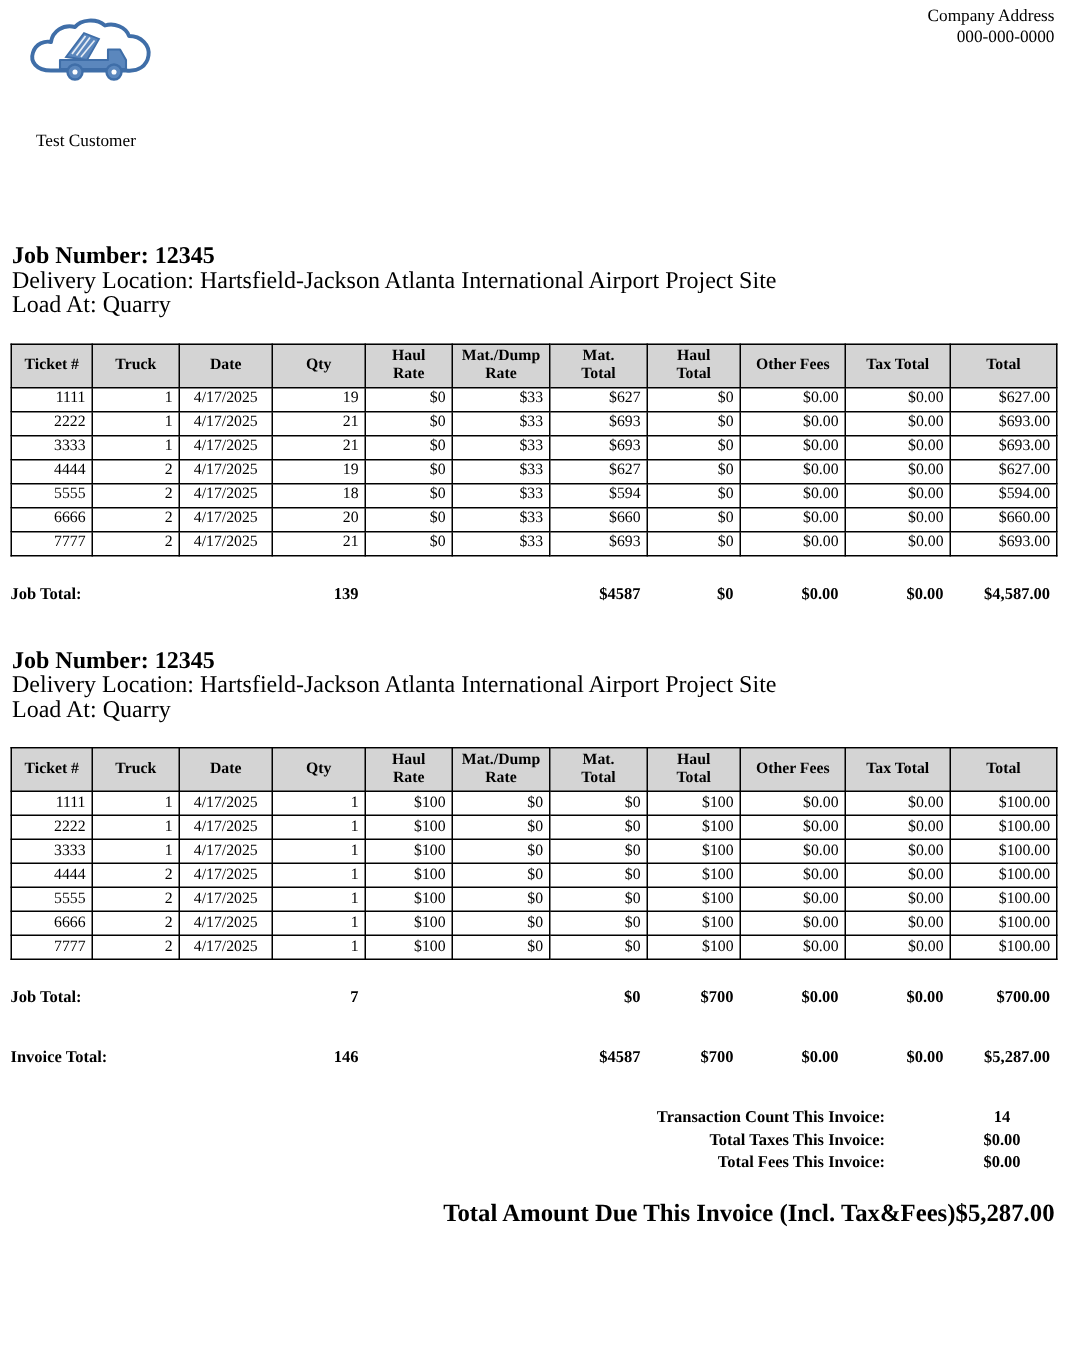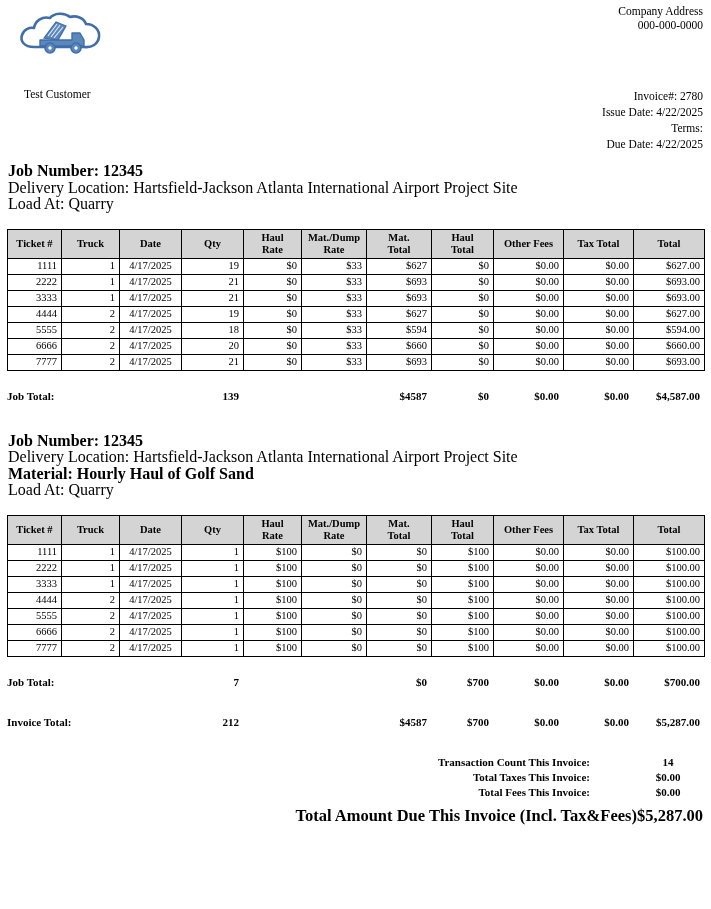--- a/index.html
+++ b/index.html
@@ -157,21 +157,21 @@
     justify-content: flex-end;
     align-items: baseline;
     gap: 43px;
   }
   .summary .slabel { text-align: right; }
   .summary .svalue {
     width: 70px;
     text-align: center;
   }
   .grand-total {
-    margin-top: 6px;
+    margin-top: 16px;
     padding-right: 8px;
     text-align: right;
     font-weight: bold;
     font-size: 16.5px;
     white-space: nowrap;
   }
 </style>
 </head>
 <body>
 
@@ -197,26 +197,20 @@
       </svg>
     </div>
     <div class="company-block">
       <div>Company Address</div>
       <div>000-000-0000</div>
     </div>
   </div>
 
   <div class="meta-row">
     <div class="customer-name">Test Customer</div>
-    <div class="invoice-meta">
-      <div>Invoice#: 2780</div>
-      <div>Issue Date: 4/22/2025</div>
-      <div>Terms:</div>
-      <div>Due Date: 4/22/2025</div>
-    </div>
   </div>
 
   <div class="job-block">
     <div class="job-info">
       <div class="bold">Job Number: 12345</div>
       <div>Delivery Location: Hartsfield-Jackson Atlanta International Airport Project Site</div>
       <div>Load At: Quarry</div>
     </div>
 
     <table class="ticket-table">
@@ -385,21 +379,20 @@
     </tbody>
       </table>
   </div>
 
   <div class="gap-30"></div>
 
   <div class="job-block">
     <div class="job-info">
       <div class="bold">Job Number: 12345</div>
       <div>Delivery Location: Hartsfield-Jackson Atlanta International Airport Project Site</div>
-      <div class="bold">Material: Hourly Haul of Golf Sand</div>
       <div>Load At: Quarry</div>
     </div>
 
     <table class="ticket-table">
       <colgroup>
         <col class="c-ticket">
           <col class="c-truck">
           <col class="c-date">
           <col class="c-qty">
         <col class="c-haulrate">
@@ -575,21 +568,21 @@
         <col class="c-matrate">
         <col class="c-mattotal">
         <col class="c-haultotal">
       <col class="c-otherfees">
         <col class="c-taxtotal">
         <col class="c-total">
     </colgroup>
     <tbody>
         <tr>
       <td class="label" colspan="3">Invoice Total:</td>
-      <td>212</td>
+      <td>146</td>
       <td></td>
       <td></td>
       <td>$4587</td>
       <td>$700</td>
       <td>$0.00</td>
       <td>$0.00</td>
       <td>$5,287.00</td>
     </tr>
   </tbody>
     </table>

